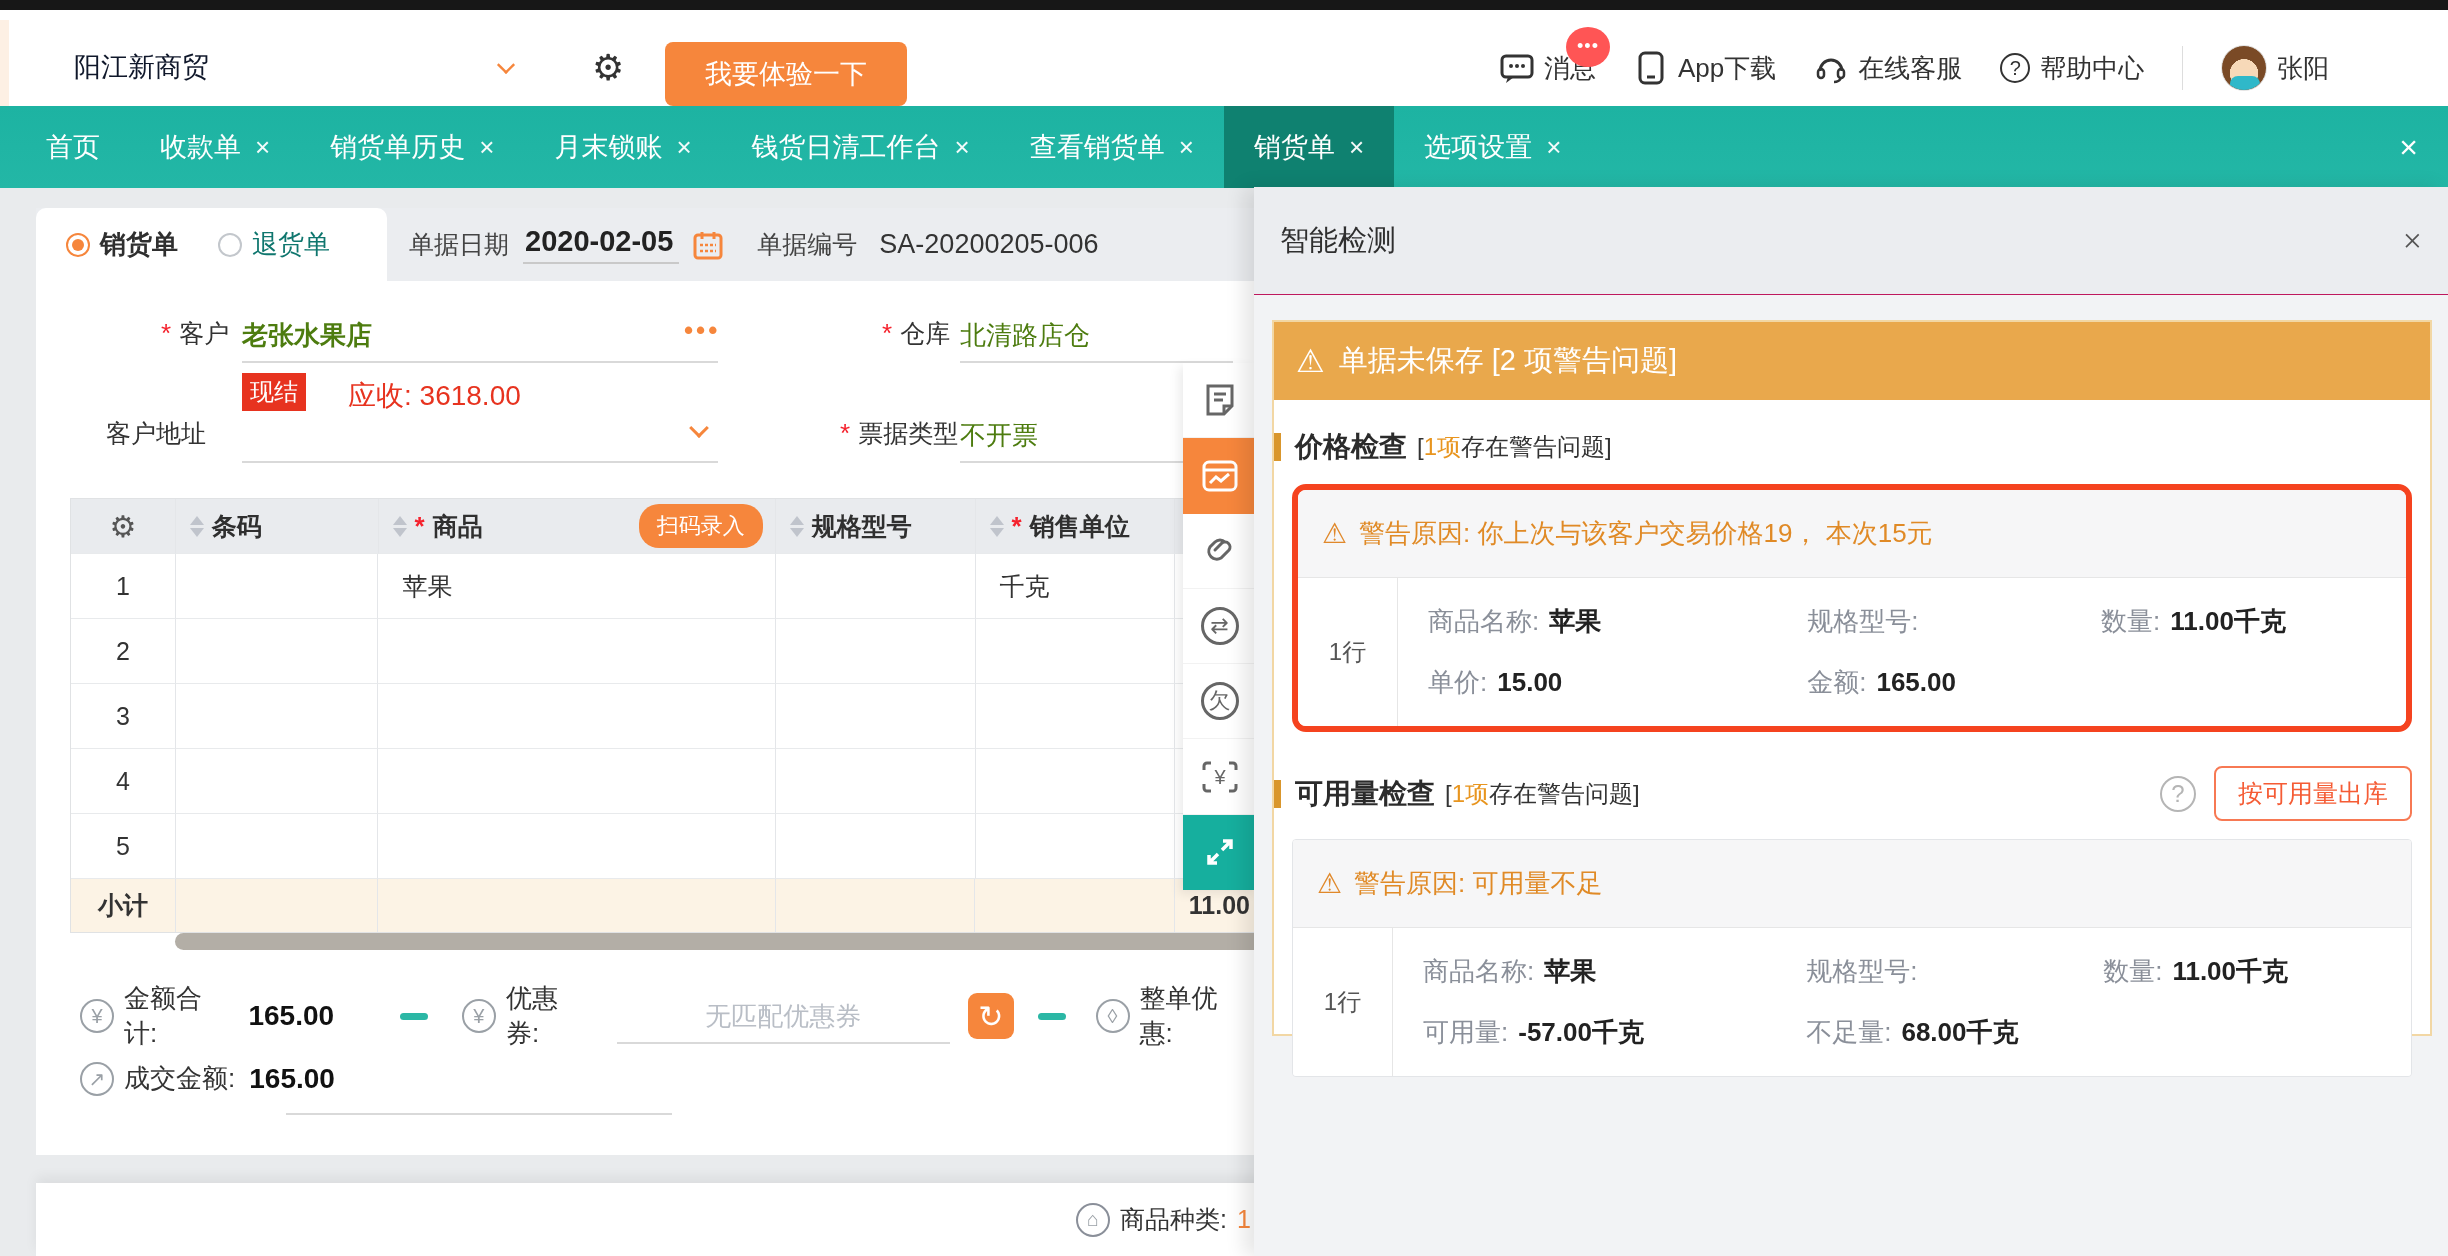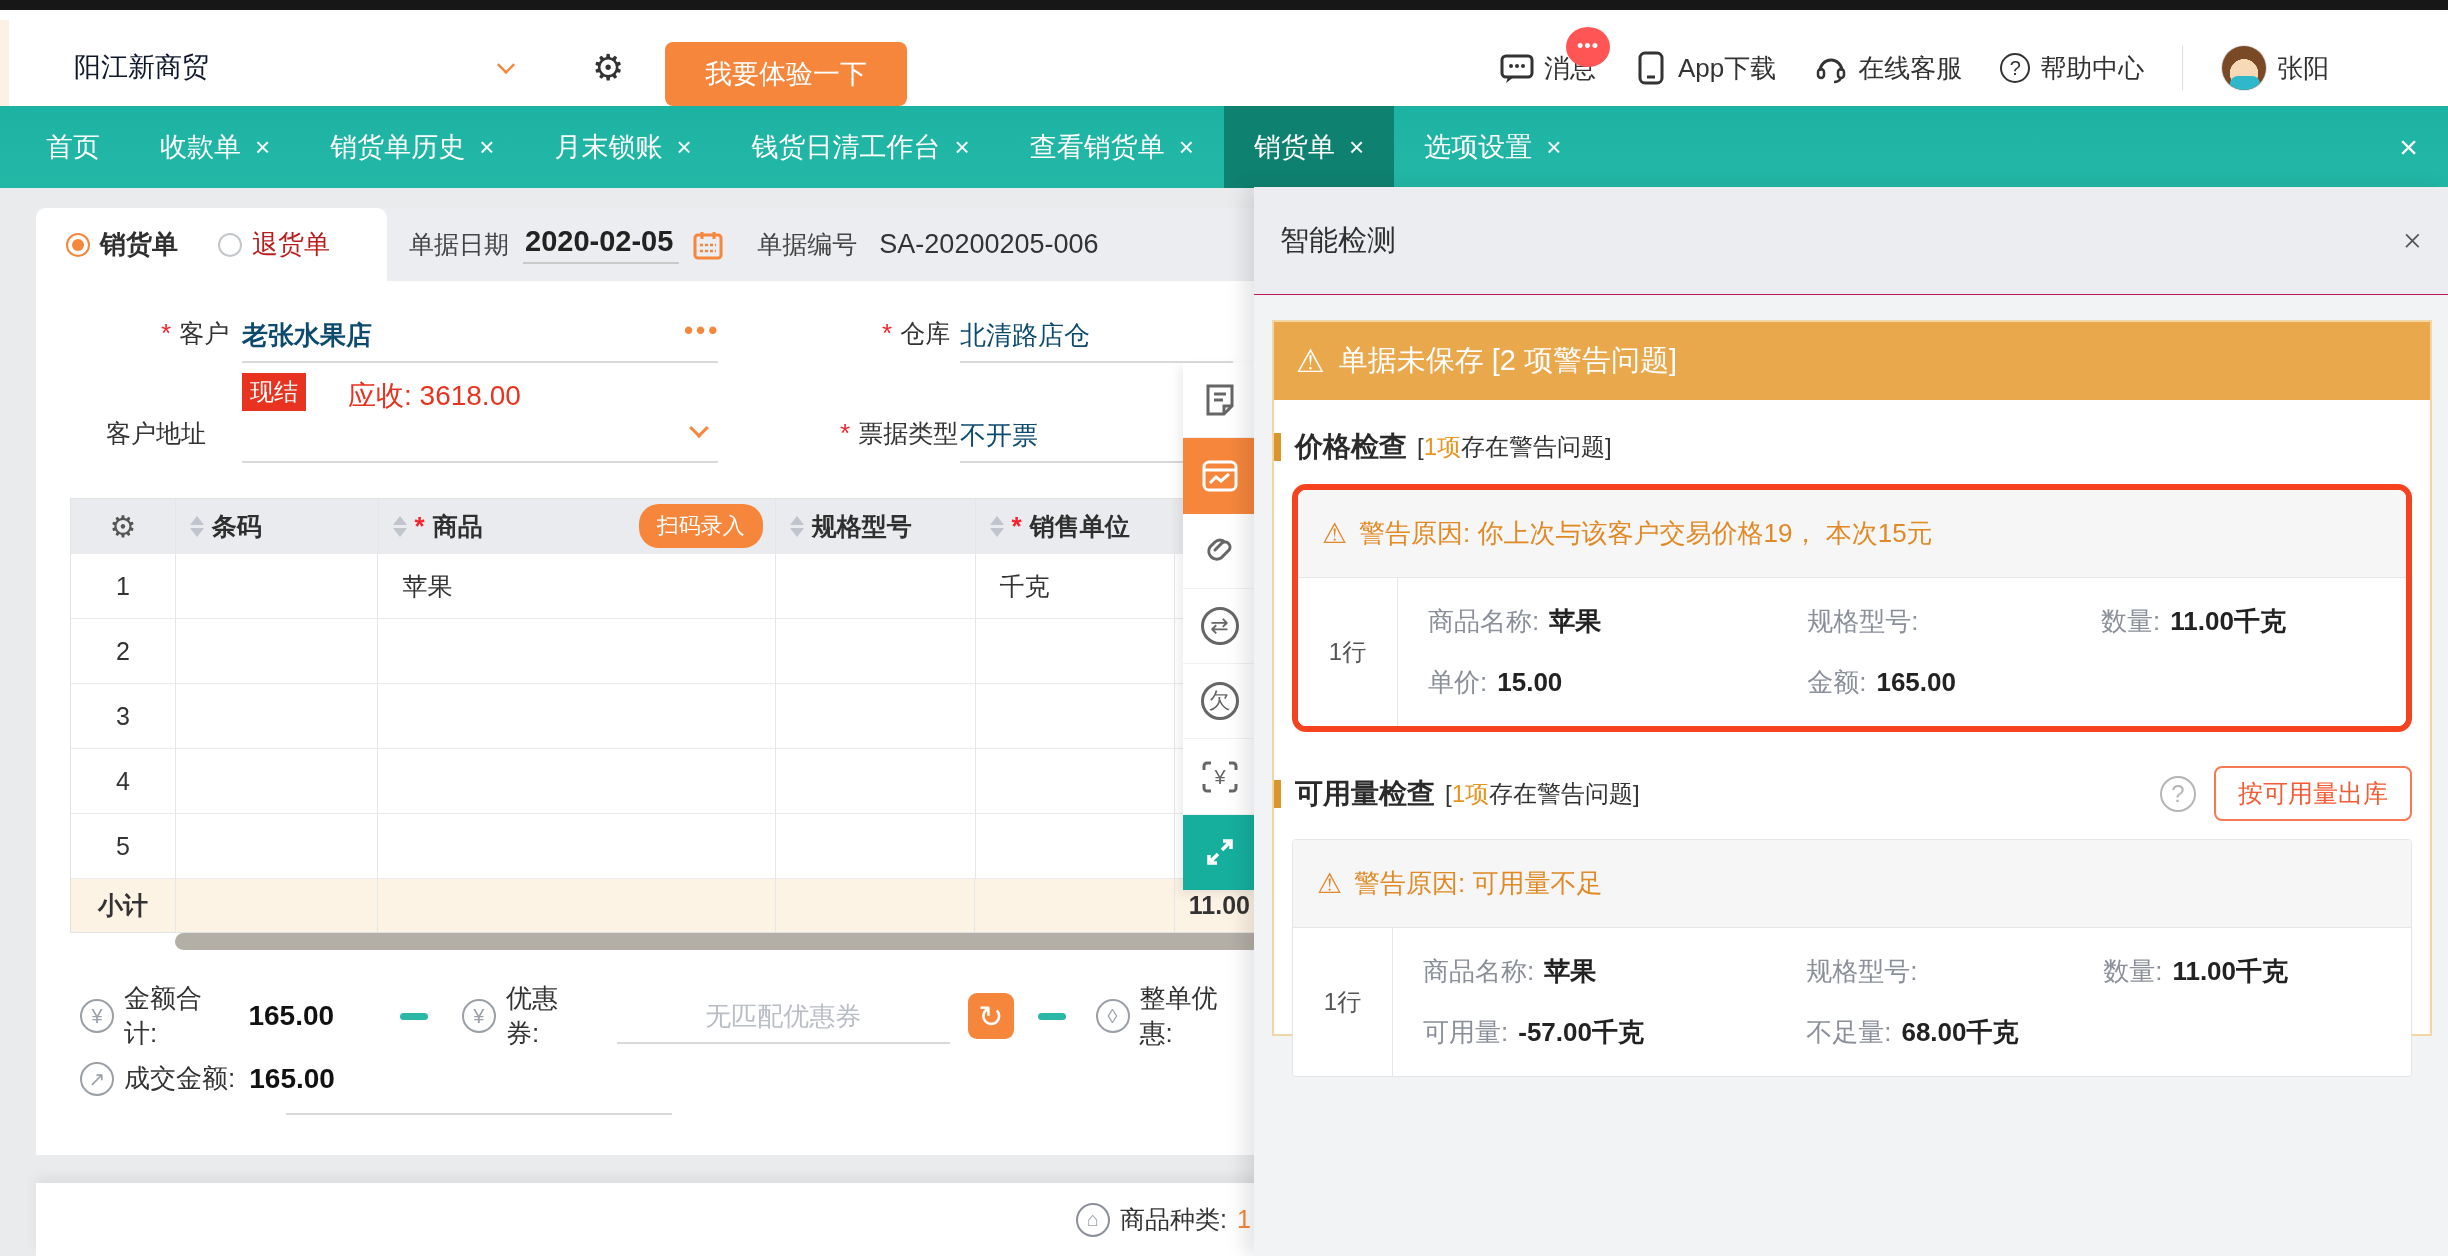--- a/index.html
+++ b/index.html
@@ -35,32 +35,32 @@
   .tab .x { margin-left:14px; font-size:26px; opacity:.95; }
   .tabbar-close { position:absolute; right:30px; top:106px; height:82px; display:flex; align-items:center; color:#fff; font-size:32px; cursor:pointer; }
 
   
   .doc-strip { left:36px; top:208px; width:1221px; height:73px; background:#ebedf0; }
   .radio-tab { left:36px; top:208px; width:351px; height:73px; background:#fff; border-radius:10px 10px 0 0; display:flex; align-items:center; padding-left:30px; gap:40px; }
   .radio { display:flex; align-items:center; gap:10px; cursor:pointer; }
   .radio-ring { width:24px; height:24px; border-radius:50%; border:2px solid #c3c7cc; display:flex; align-items:center; justify-content:center; background:#fff; }
   .radio.sel .radio-ring { border-color:#f6863c; }
   .radio.sel .radio-ring i { width:12px; height:12px; border-radius:50%; background:#f6863c; }
-  .radio-label { font-size:26px; color:#b91c1c; }
+  .radio-label { font-size:26px; color:#0f766e; }
   .radio.sel .radio-label { color:#2f2f2f; font-weight:bold; }
   .doc-meta { position:absolute; left:409px; top:208px; height:73px; display:flex; align-items:center; gap:14px; }
   .meta-label { font-size:25px; color:#444; }
   .doc-date { font-size:29px; color:#222; font-weight:bold; border-bottom:2px solid #c9c9c9; padding:0 6px 4px 2px; }
   .cal-icon { width:30px; height:30px; }
   .doc-no { font-size:27px; color:#333; margin-left:8px; }
 
   .form-card { left:36px; top:281px; width:1221px; height:874px; background:#fff; }
   .req { color:#f5222d; font-size:26px; margin-right:8px; }
   .flabel { font-size:25px; color:#333; }
-  .fval { font-size:26px; color:#0c4a6e; }
+  .fval { font-size:26px; color:#4d7c0f; }
   .u-line { position:absolute; border-bottom:2px solid #d9d9d9; }
   .dots3 { color:#f6863c; font-size:26px; letter-spacing:3px; font-weight:bold; }
   .settle-badge { background:#e7331f; color:#fff; font-size:24px; padding:3px 8px; }
   .settle-amt { color:#e7331f; font-size:28px; margin-left:24px; }
   .chev-sm { width:14px; height:14px; border-right:3px solid #f6863c; border-bottom:3px solid #f6863c; transform:rotate(45deg); display:inline-block; }
 
   
   .grid-table { left:70px; top:498px; width:1255px; background:#fff; border:1px solid #e0e2e4; }
   .tr { display:flex; }
   .th-row { background:#e9ebee; height:55px; }

